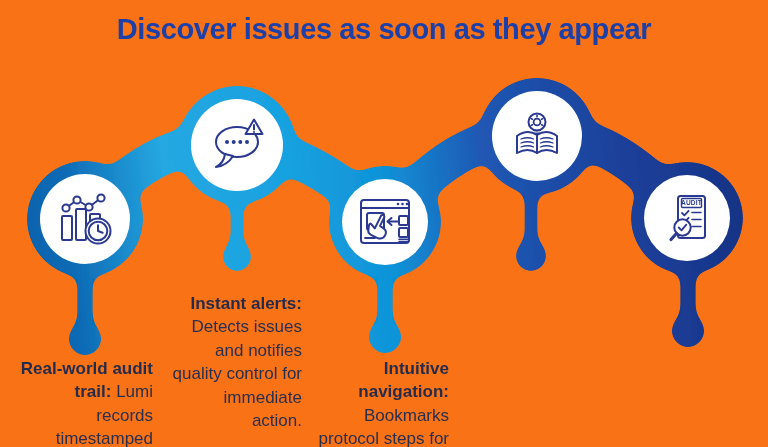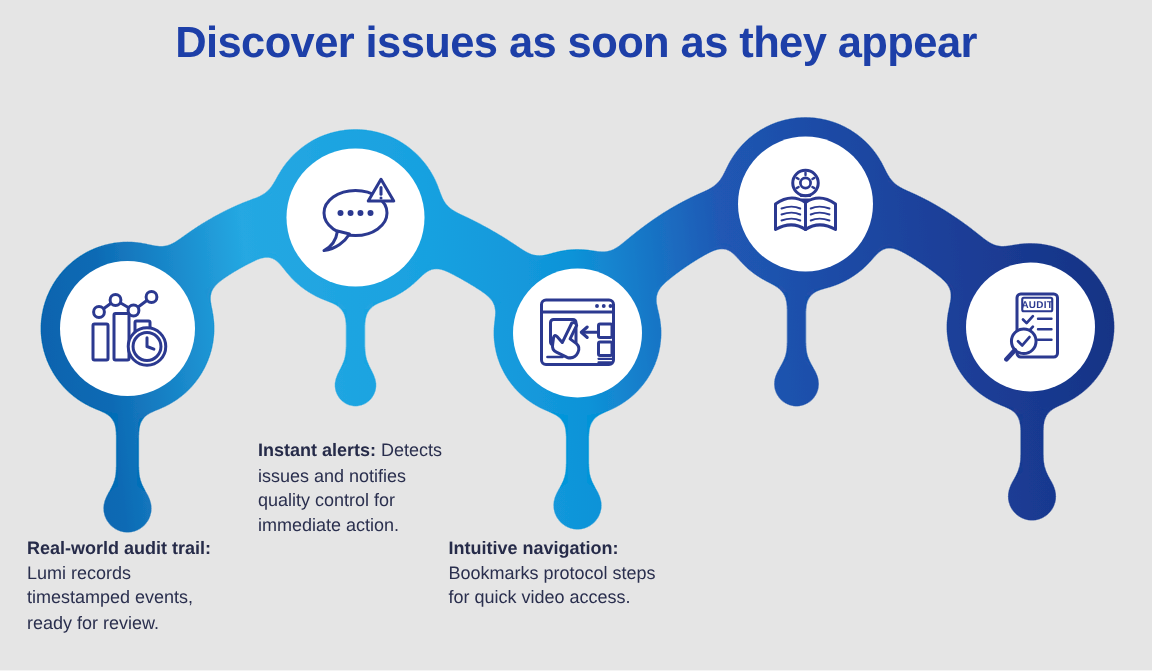--- a/index.html
+++ b/index.html
@@ -1,26 +1,26 @@
 <!DOCTYPE html>
 <html><head>
 <meta charset="utf-8">
 <style>
   html,body{margin:0;padding:0;background:#ffffff;}
   .stage{
-    position:relative;width:768px;height:447px;background:#e5e5e5;overflow:hidden;
+    position:relative;width:768px;height:447px;background:#f97316;overflow:hidden;
     font-family:"Liberation Sans", sans-serif;
   }
   .title{
     position:absolute;top:13px;left:0;right:0;text-align:center;
     font-size:29px;font-weight:bold;color:#1d3fa8;letter-spacing:-0.4px;
   }
   .ribbon{position:absolute;left:0;top:0;width:768px;height:447px;}
   .cap{
-    position:absolute;text-align:left;font-size:12px;line-height:1.38;
+    position:absolute;text-align:right;font-size:17px;line-height:1.38;
     color:#2a2f4e;
   }
   .cap strong{font-weight:bold;color:#262b49;}
   .ic{stroke:#2b3990;stroke-width:2;fill:none;stroke-linecap:round;stroke-linejoin:round;}
   .ic .fw{fill:#ffffff;}
   .ic .fd{fill:#2b3990;stroke:none;}
   .ic text{stroke:none;fill:#2b3990;font-family:"Liberation Sans", sans-serif;font-weight:bold;}
 </style>
 </head>
 <body>

